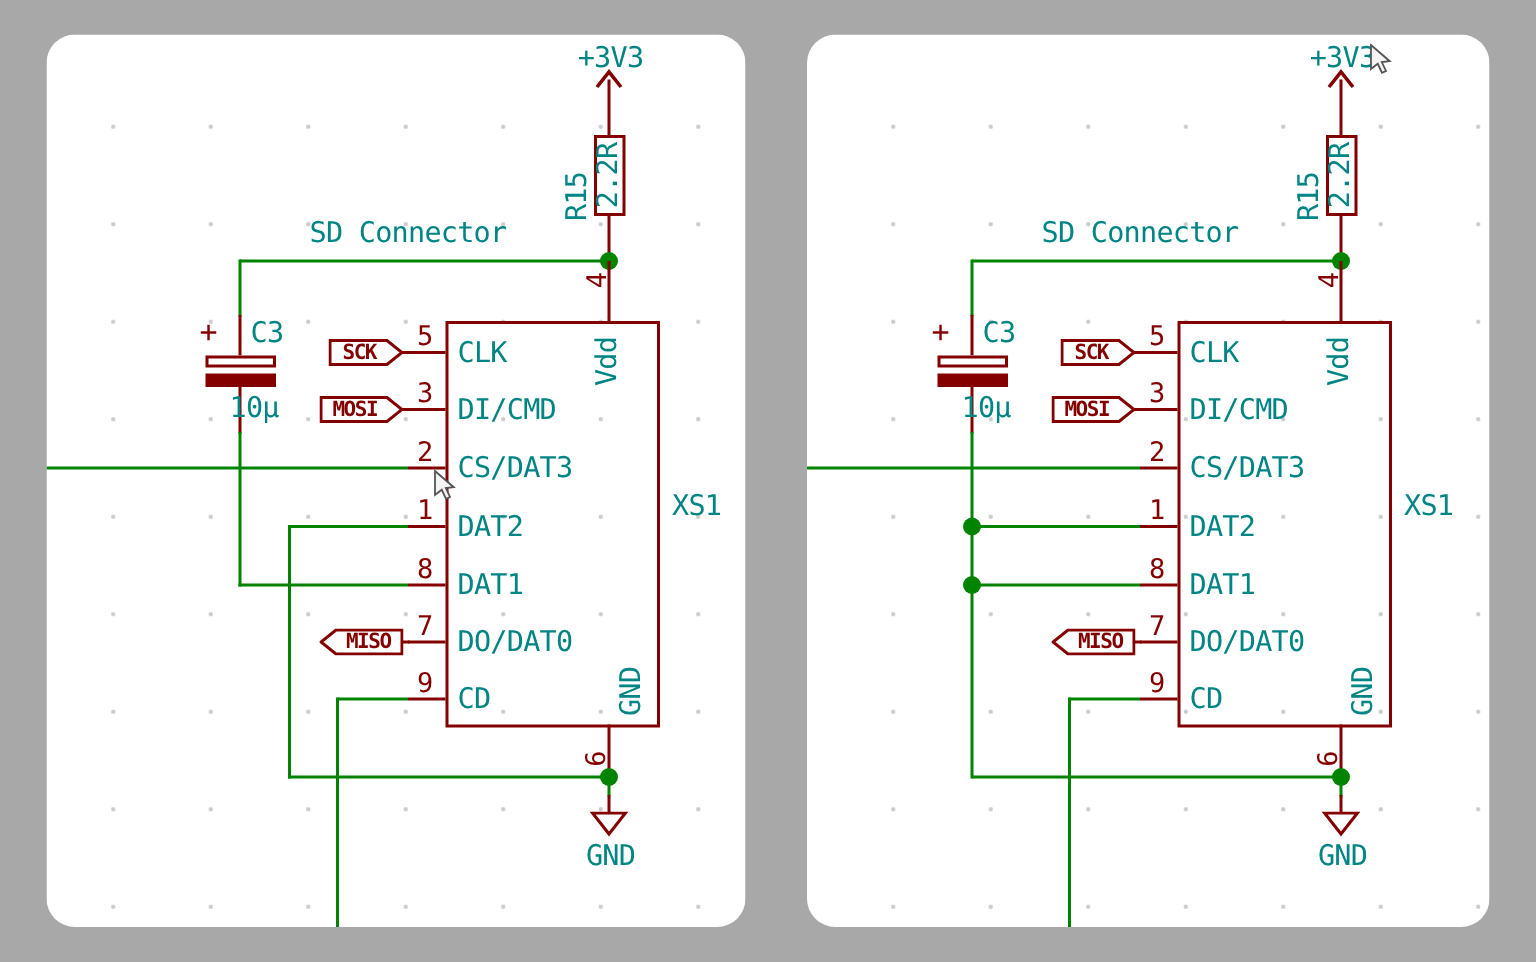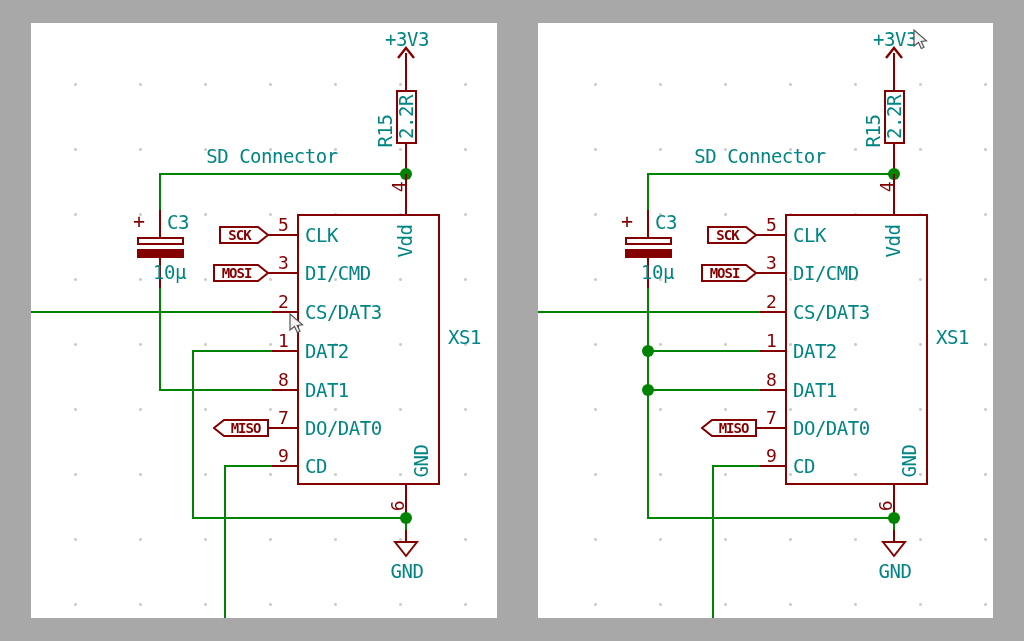--- a/index.html
+++ b/index.html
@@ -4,21 +4,21 @@
 <style>
   html,body{margin:0;padding:0;}
   body{
     width:1024px;height:641px;position:relative;overflow:hidden;
     background:#a8a8a8;
     font-family:"DejaVu Sans Mono", monospace;
   }
   .panel{
     position:absolute;top:23px;height:595px;background:#ffffff;
     background-image:radial-gradient(circle,#cccccc 1.2px,transparent 1.7px);
-    background-size:65px 65px;overflow:hidden;
+    background-size:65px 65px;overflow:hidden;border-radius:19px;
   }
   #panel-left{left:31px;width:466px;background-position:12px 29px;}
   #panel-right{left:538px;width:455px;background-position:25px 29px;}
   .schem{position:absolute;top:0;width:100%;height:100%;}
   #panel-left .schem{left:0;}
   #panel-right .schem{left:-19px;}
   .wh,.wv,.rh,.rv{position:absolute;}
   .wh{height:2px;background:#008400;}
   .wv{width:2px;background:#008400;}
   .rh{height:2px;background:#840000;}

